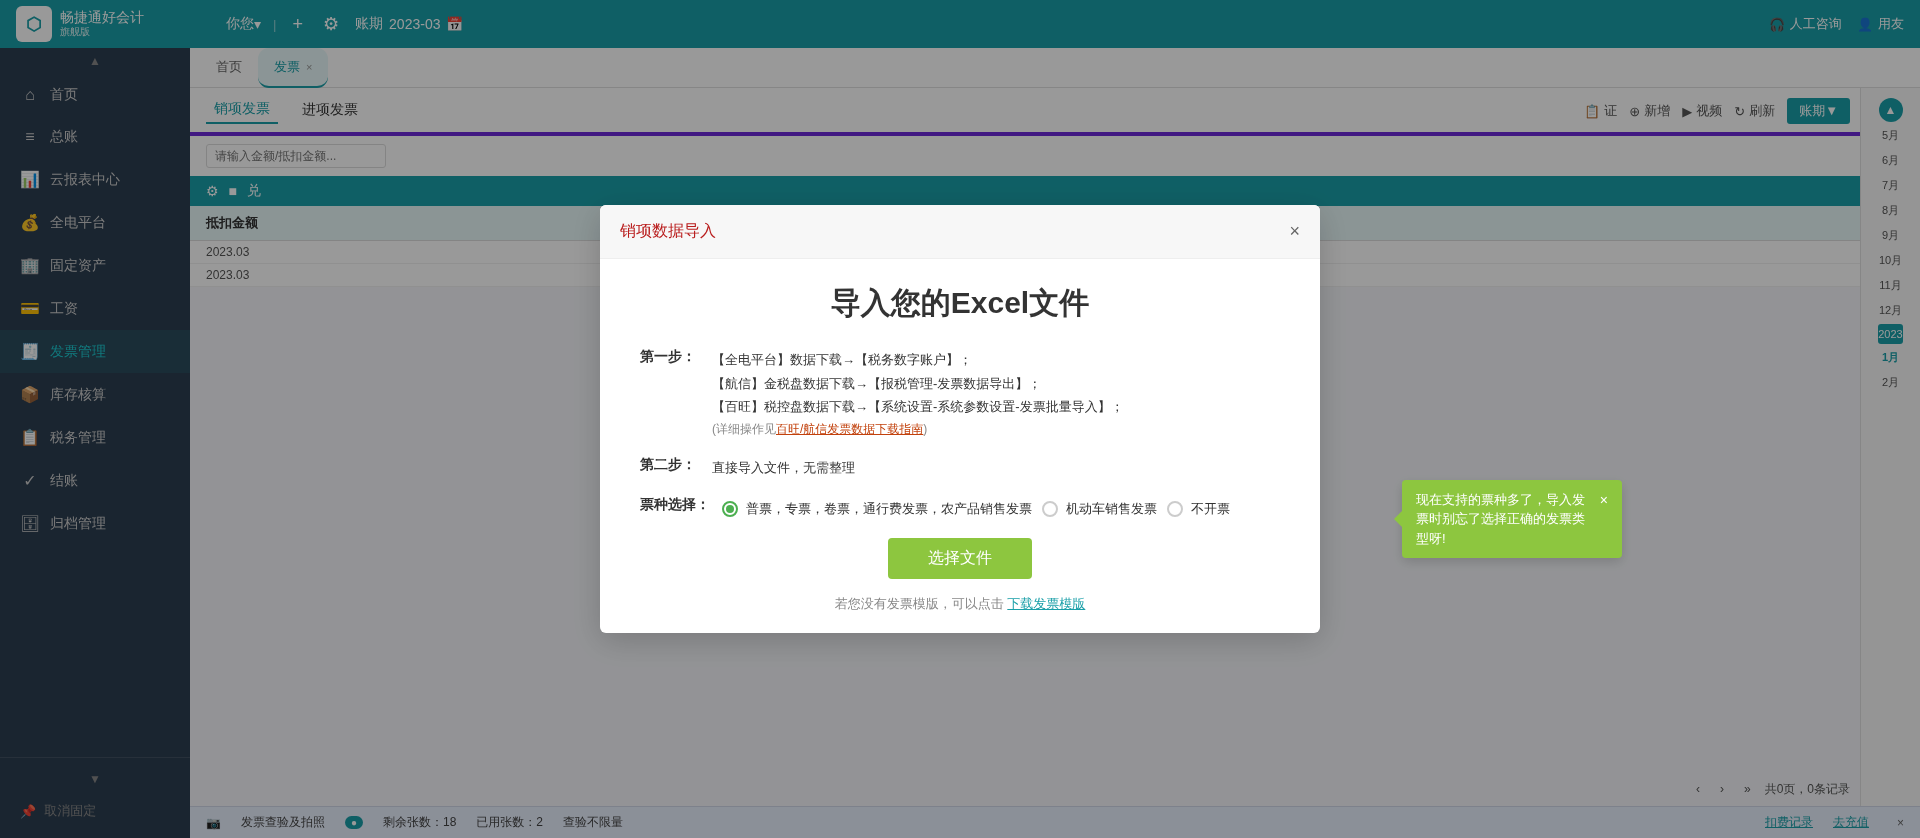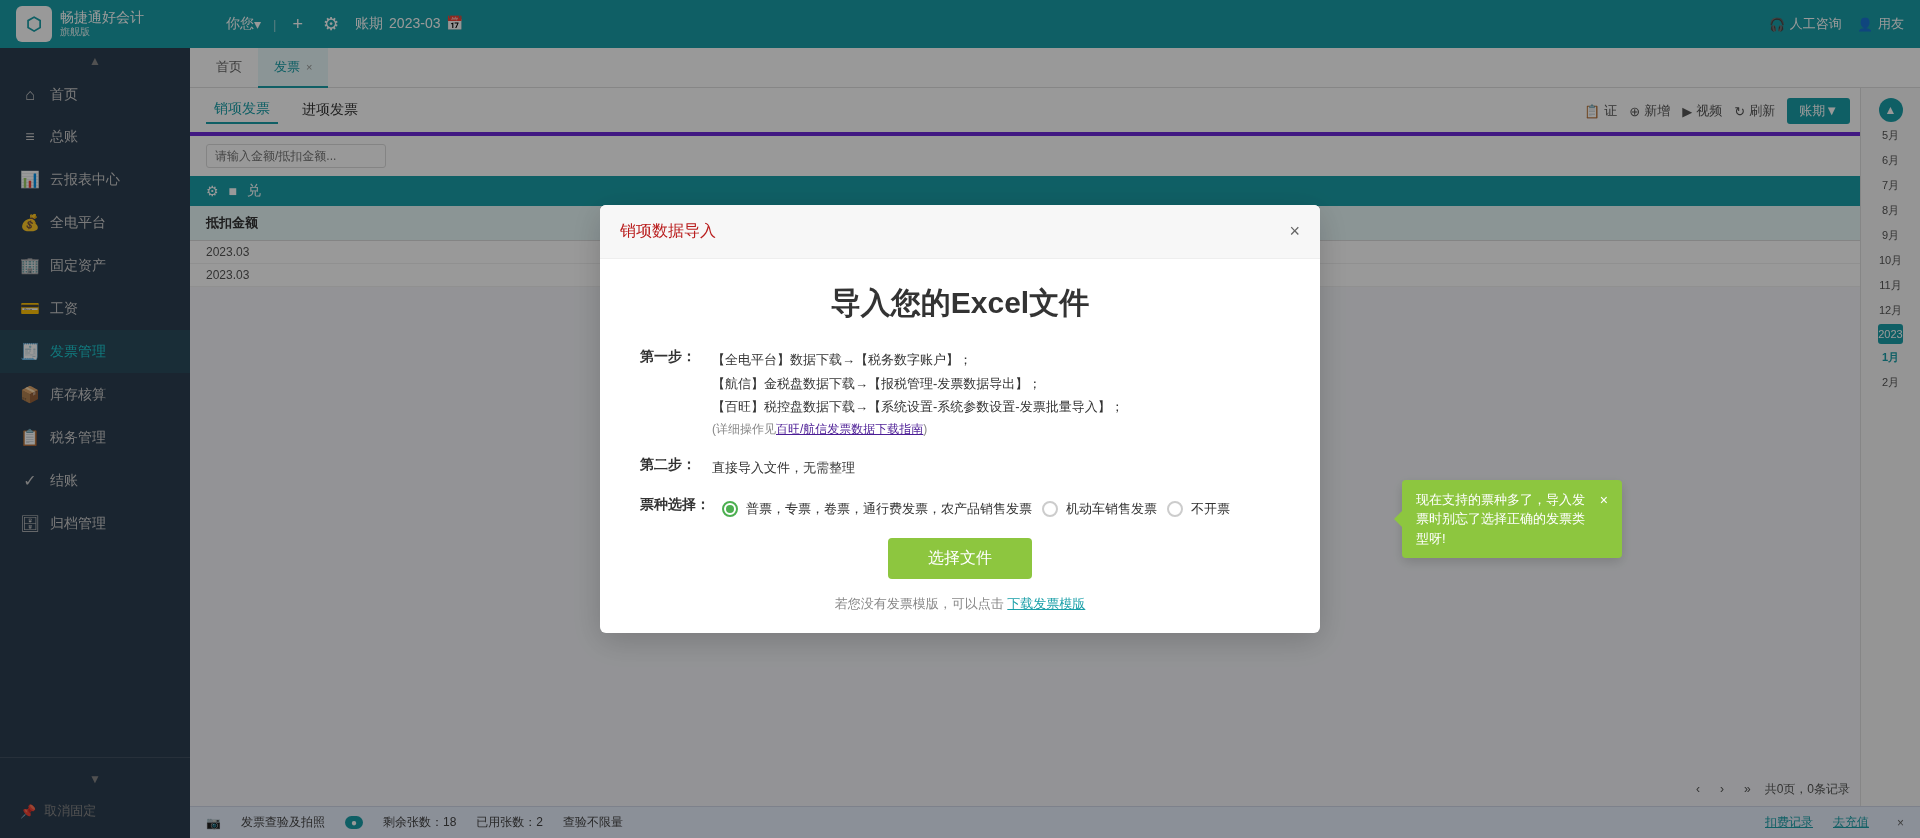--- a/index.html
+++ b/index.html
@@ -44,21 +44,21 @@
     }
     .header-account {
       display: flex; align-items: center; 
       font-size: 14px; color: white; cursor: pointer;
     }
     .header-divider { color: rgba(255,255,255,0.5); }
     .header-icon-btn {
       color: white; cursor: pointer; font-size: 18px; padding: 4px;
     }
     .header-period {
-      display: flex; align-items: flex-start; gap: 6px;
+      display: flex; align-items: center; gap: 6px;
       color: white; font-size: 14px;
     }
     .header-right {
       display: flex; align-items: center; gap: 16px;
       color: white;
     }
     .header-right-item {
       display: flex; align-items: center; gap: 4px;
       cursor: pointer; font-size: 13px; color: white;
     }
@@ -124,20 +124,21 @@
       display: flex; align-items: center;
       cursor: pointer;
       font-size: 13px;
       color: #666;
       border-bottom: 2px solid transparent;
     }
     .tab-item.active {
       color: #1a9fa8;
       border-bottom: 2px solid #1a9fa8;
       background: #e8f9fa;
+      border-radius: 11px;
     }
     .tab-close { margin-left: 6px; color: #999; font-size: 11px; }
 
     
     .sub-content {
       flex: 1;
       overflow: hidden;
       position: relative;
     }
 
@@ -310,21 +311,21 @@
     }
     .step-row {
       margin-bottom: 16px;
       display: flex;
       gap: 12px;
     }
     .step-label {
       font-size: 14px; font-weight: bold; color: #333; white-space: nowrap; min-width: 60px;
     }
     .step-content { font-size: 13px; color: #333; line-height: 1.8; }
-    .step-link { color: #4c1d95; cursor: pointer; text-decoration: underline; }
+    .step-link { color: #c2410c; cursor: pointer; text-decoration: underline; }
     .step-note { color: #888; font-size: 12px; }
 
     .radio-group { display: flex; flex-direction: row; gap: 10px; margin-top: 4px; }
     .radio-item { display: flex; align-items: center; gap: 8px; font-size: 13px; color: #333; cursor: pointer; }
     .radio-circle {
       width: 16px; height: 16px; border-radius: 50%;
       border: 2px solid #ccc;
       display: flex; align-items: center; justify-content: center;
     }
     .radio-circle.checked { border-color: #4CAF50; }

